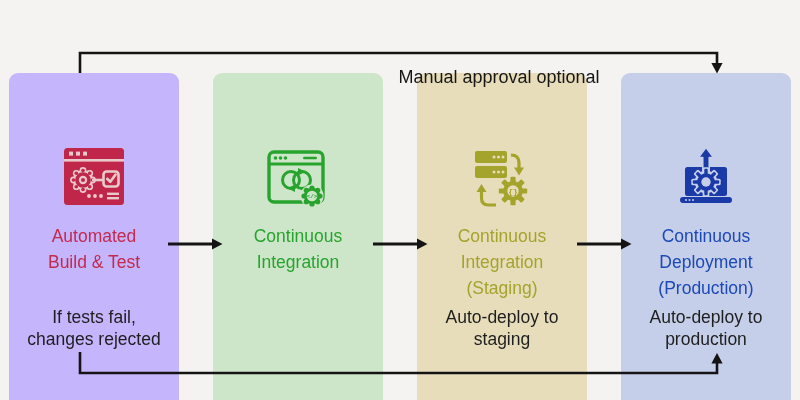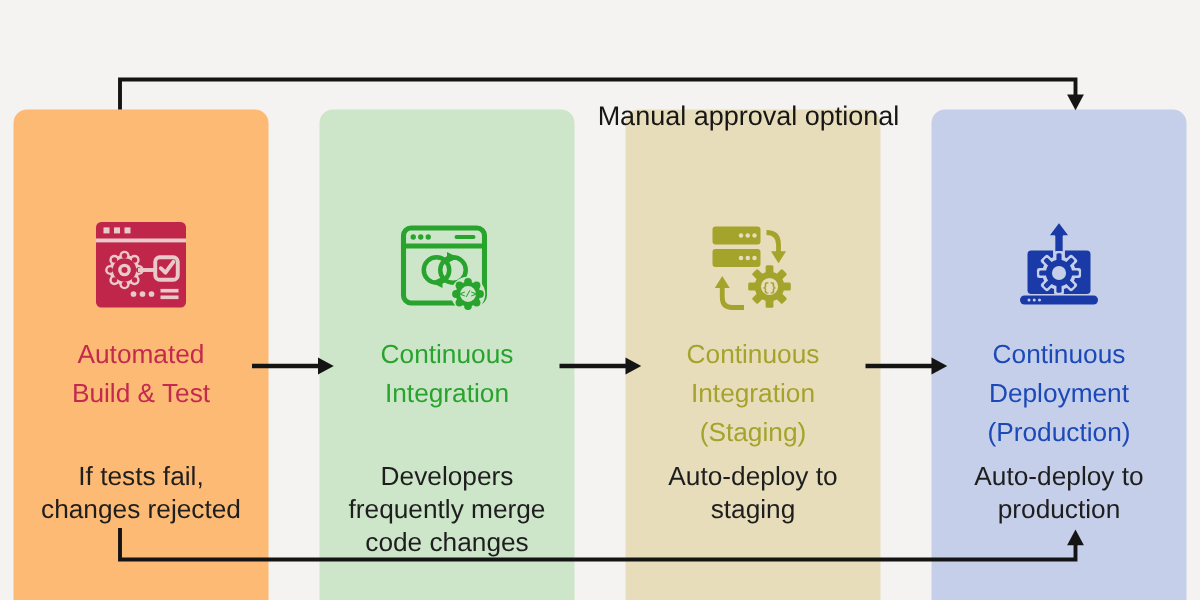--- a/index.html
+++ b/index.html
@@ -2,21 +2,21 @@
 <html><head>
 <meta charset="utf-8">
 <style>
   html,body{margin:0;padding:0;}
   body{
     width:800px;height:400px;position:relative;overflow:hidden;
     background:#f4f3f1;
     font-family:"Liberation Sans", sans-serif;
   }
   .stage{position:absolute;top:73px;height:327px;width:170px;border-radius:9px 9px 0 0;}
-  #s1{left:9px;background:#fdba74;}
+  #s1{left:9px;background:#c4b5fd;}
   #s2{left:213px;background:#cde6c9;}
   #s3{left:417px;background:#e8ddbb;}
   #s4{left:621px;background:#c6cfe9;}
   .icon-wrap{position:absolute;top:72px;left:0;right:0;display:flex;justify-content:center;}
   .title{
     position:absolute;top:150px;left:0;right:0;text-align:center;
     font-size:17.5px;line-height:26px;white-space:pre-line;font-weight:400;
   }
   #s1 .title{color:#c22a4e;}
   #s2 .title{color:#28a32d;}
@@ -105,23 +105,20 @@
       <circle cx="39" cy="51" r="2.6" fill="#28a32d"></circle>
         <circle cx="41.3" cy="45.3" r="2.6" fill="#28a32d"></circle>
       <circle cx="47" cy="43" r="2.6" fill="#28a32d"></circle>
         <circle cx="52.7" cy="45.3" r="2.6" fill="#28a32d"></circle>
       <circle cx="47" cy="51" r="5.3" fill="#cde6c9"></circle>
       <text x="47" y="53.3" font-size="6.2" font-weight="bold" fill="#28a32d" text-anchor="middle" font-family="'Liberation Mono',monospace">&lt;/&gt;</text>
     </svg>
   </div>
   <div class="title">Continuous
 Integration</div>
-  <div class="desc">Developers
-frequently merge
-code changes</div>
 </div>
 
 <div class="stage" id="s3">
   <div class="icon-wrap">
     <svg width="66" height="66" viewBox="0 0 66 66">
       <rect x="6" y="6" width="32" height="12" rx="2" fill="#a4a32c"></rect>
       <circle cx="25" cy="12" r="1.5" fill="#e8ddbb"></circle>
         <circle cx="29.5" cy="12" r="1.5" fill="#e8ddbb"></circle>
         <circle cx="34" cy="12" r="1.5" fill="#e8ddbb"></circle>
       <rect x="6" y="21" width="32" height="12" rx="2" fill="#a4a32c"></rect>

